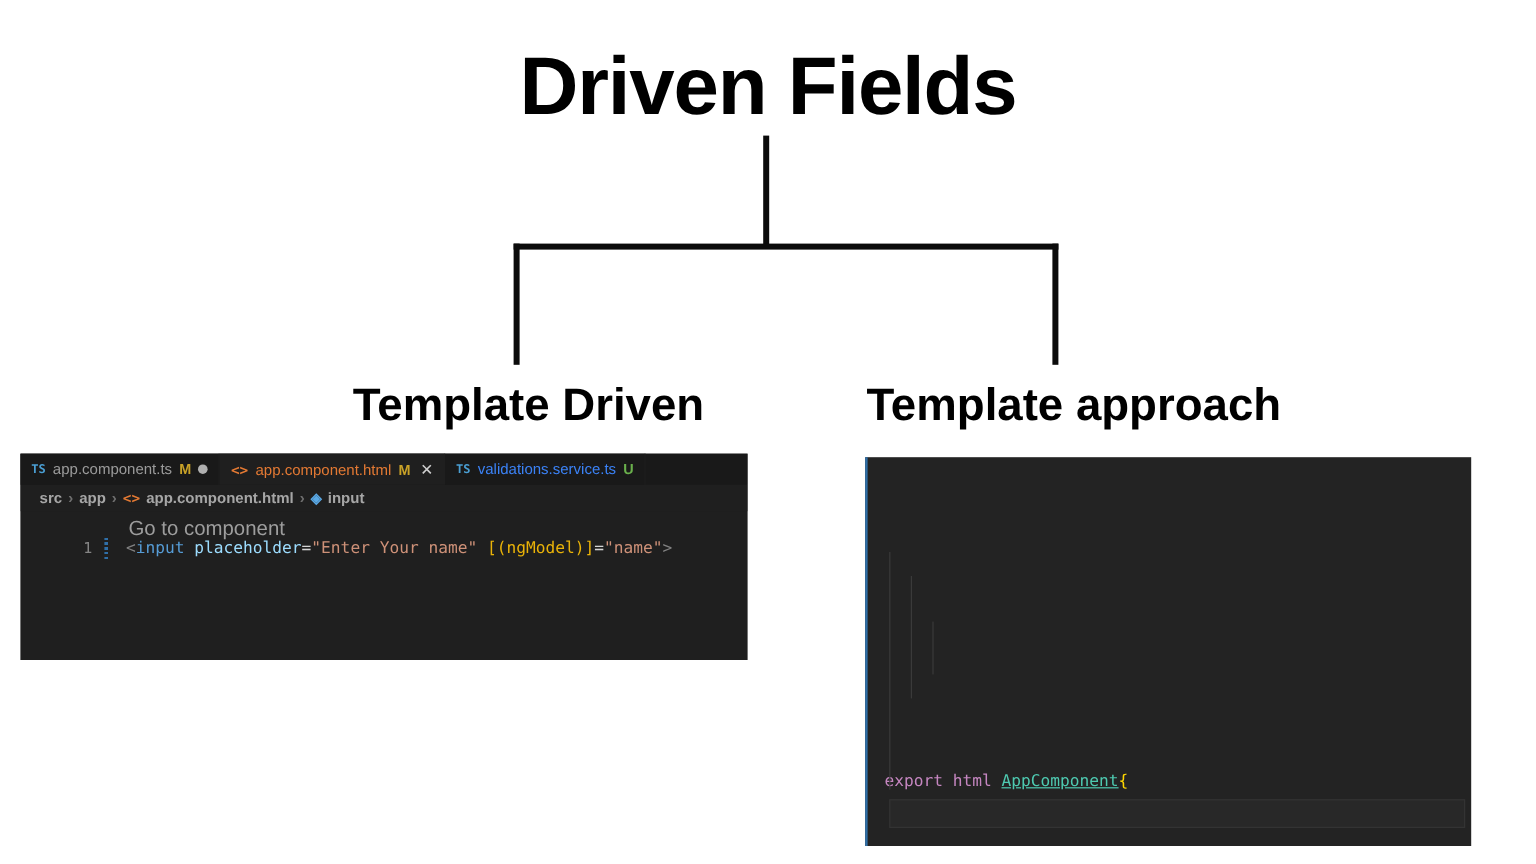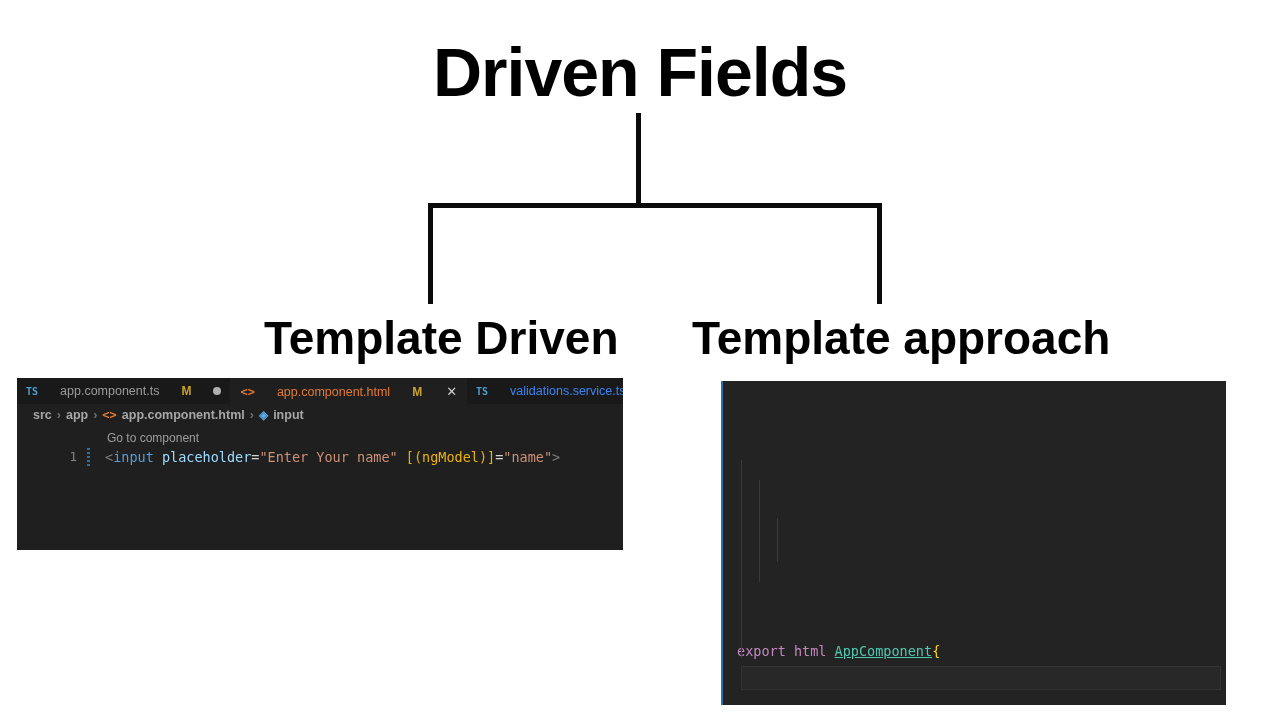--- a/index.html
+++ b/index.html
@@ -25,25 +25,26 @@
     width: 1280px;
     text-align: center;
     font-size: 68px;
     font-weight: bold;
     letter-spacing: -1px;
     line-height: 84px;
     color: #000000;
   }
   .branch-heading {
     position: absolute;
-    font-size: 46px;
+    font-size: 38px;
     font-weight: bold;
     line-height: 50px;
     color: #000000;
     white-space: nowrap;
+    margin-left: 30px;
   }
   #heading-template-driven {
     left: 264px;
     top: 313px;
   }
   #heading-reactive {
     left: 692px;
     top: 313px;
   }
 
@@ -95,21 +96,21 @@
   }
   #tab-bar {
     display: flex;
     height: 26px;
     background: #191919;
     align-items: stretch;
   }
   .tab {
     display: flex;
     align-items: center;
-    gap: 22px;
+    gap: 6px;
     padding: 0 9px;
     font-family: "Liberation Sans", sans-serif;
     font-size: 12.5px;
     color: #9b9b9b;
     background: #191919;
     border-right: 1px solid #1f1f1f;
     white-space: nowrap;
   }
   .tab.active {
     background: #1f1f1f;
@@ -160,21 +161,21 @@
   }
   .crumb-sep { color: #6f6f6f; }
   .crumb-icon-html { color: #e37933; font-family: "DejaVu Sans Mono", monospace; font-size: 12px; }
   .crumb-icon-sym { color: #5aa9e6; font-size: 12px; }
 
   #hover-tip {
     position: absolute;
     left: 90px;
     top: 53px;
     font-family: "Liberation Sans", sans-serif;
-    font-size: 12px;
+    font-size: 17px;
     color: #9d9d9d;
   }
 
   #code-left {
     position: absolute;
     left: 0;
     top: 70px;
     width: 606px;
     font-size: 13.5px;
     line-height: 18px;

